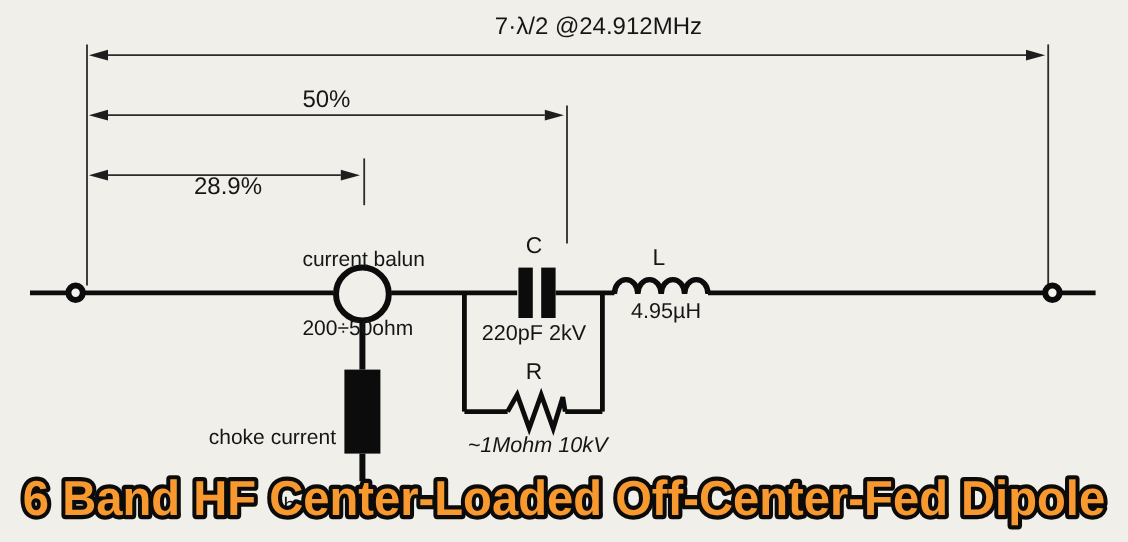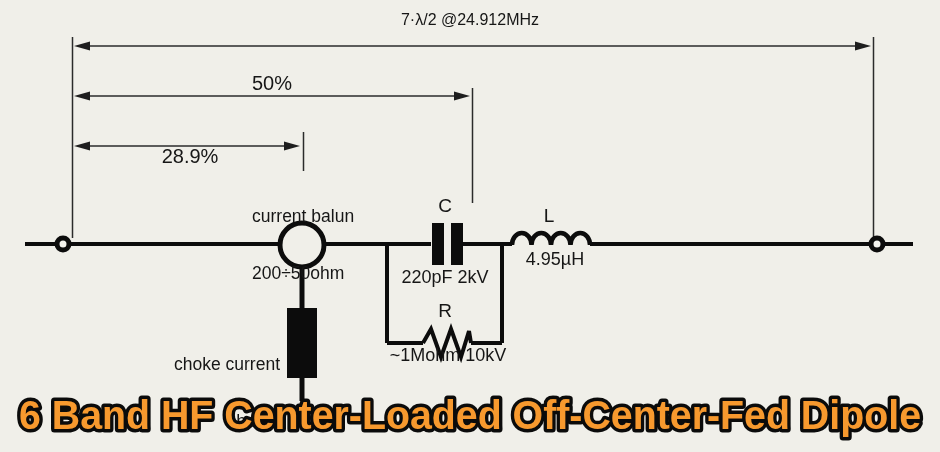--- a/index.html
+++ b/index.html
@@ -7,28 +7,28 @@
     width:940px;height:452px;position:relative;overflow:hidden;
     background:#f0efe9;
     font-family:"Liberation Sans", sans-serif;
     color:#161616;
   }
   #stage{position:absolute;inset:0;width:940px;height:452px;}
   .layer{position:absolute;left:0;top:0;}
   .lbl{position:absolute;white-space:pre;color:#161616;}
   .ctr{text-align:center;}
   .rgt{text-align:right;}
-  #freq-label{left:355px;top:11px;width:230px;font-size:16px;}
+  #freq-label{left:355px;top:11px;width:230px;font-size:20px;text-align:right;}
   #pct50-label{left:224px;top:72px;width:96px;font-size:20px;}
   #pct289-label{left:142px;top:113px;width:96px;font-size:20px;margin-top:32px;}
   #balun-label{left:252px;top:169px;width:160px;font-size:17.5px;line-height:19px;}
   #cap-letter{left:427px;top:195px;width:36px;font-size:19px;}
   #cap-value{left:381px;top:267px;width:128px;font-size:18px;}
   #res-letter{left:427px;top:300px;width:36px;font-size:19px;}
-  #res-value{left:373px;top:345px;width:150px;font-size:18px;}
+  #res-value{left:373px;top:361px;width:150px;font-size:18px;font-style:italic;}
   #ind-letter{left:531px;top:205px;width:36px;font-size:19px;}
   #ind-value{left:516px;top:249px;width:78px;font-size:18px;}
   #choke-label{left:128px;top:317px;width:152px;font-size:17.5px;line-height:19px;}
   #watermark{left:634px;top:385px;font-size:16.5px;color:#b5b3aa;letter-spacing:.3px;}
   #title-svg{position:absolute;left:0;top:382px;width:940px;height:70px;}
   #title-text{
     font-family:"Liberation Sans", sans-serif;
     font-weight:bold;
     font-size:41px;
     paint-order:stroke;

